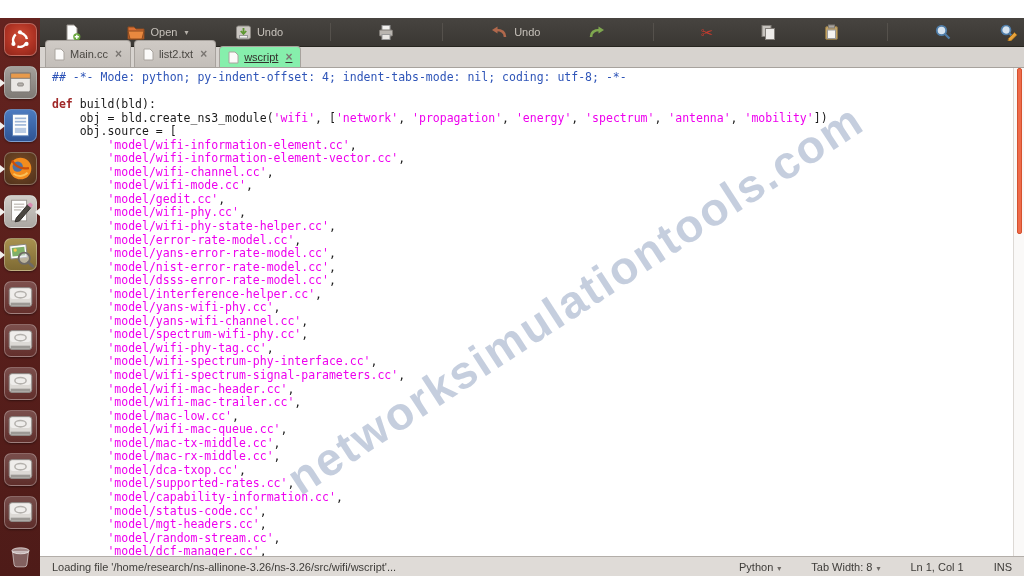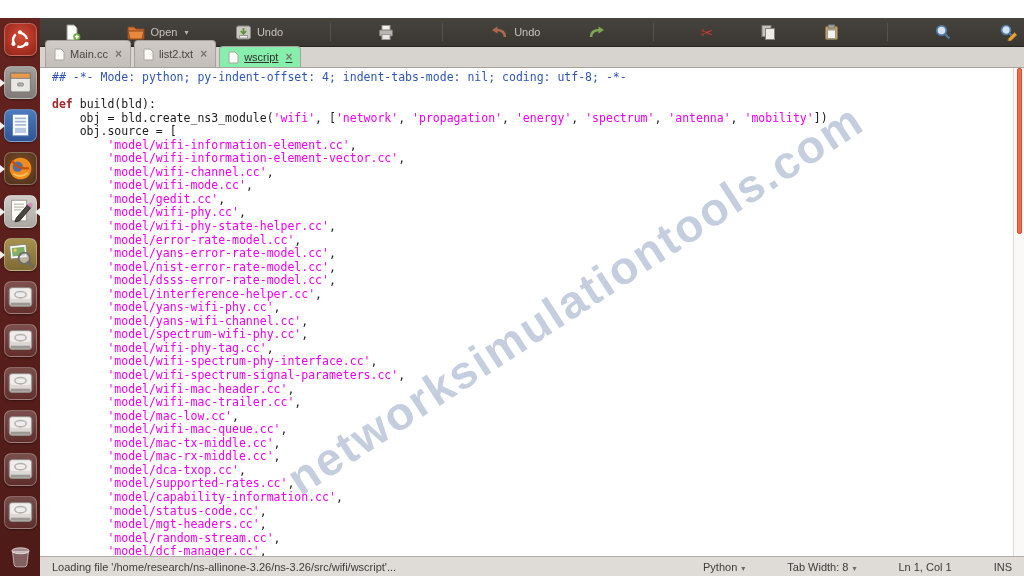--- a/index.html
+++ b/index.html
@@ -65,21 +65,21 @@
     transform:rotate(-33deg);font-size:46px;font-weight:bold;letter-spacing:2px;
     color:rgba(150,166,194,.55);pointer-events:none;white-space:nowrap;}
 
   .scrolltrack{position:absolute;right:0;top:0;bottom:0;width:10px;background:#FAF9F8;border-left:1px solid #DDD9D5;}
   .scrollthumb{position:absolute;top:0;right:2px;width:5px;height:166px;background:#EE6B4A;
     border:1px solid #D5512E;border-radius:2px;box-sizing:border-box;}
 
   .statusbar{position:absolute;left:0;bottom:0;right:0;height:20px;background:#DFDBD7;border-top:1px solid #B3AEA9;
     display:flex;align-items:center;font-size:11px;color:#3E3C39;padding:0 12px;box-sizing:border-box;}
   .status-msg{flex:1;}
-  .status-right{display:flex;align-items:center;gap:42px;}
+  .status-right{display:flex;align-items:center;gap:30px;}
   .scaret{font-size:8px;color:#6E6A66;margin-left:4px;}
 </style>
 </head>
 <body>
 
 <div id="screen">
 
 
   <div class="launcher">
       <div class="l-item">

